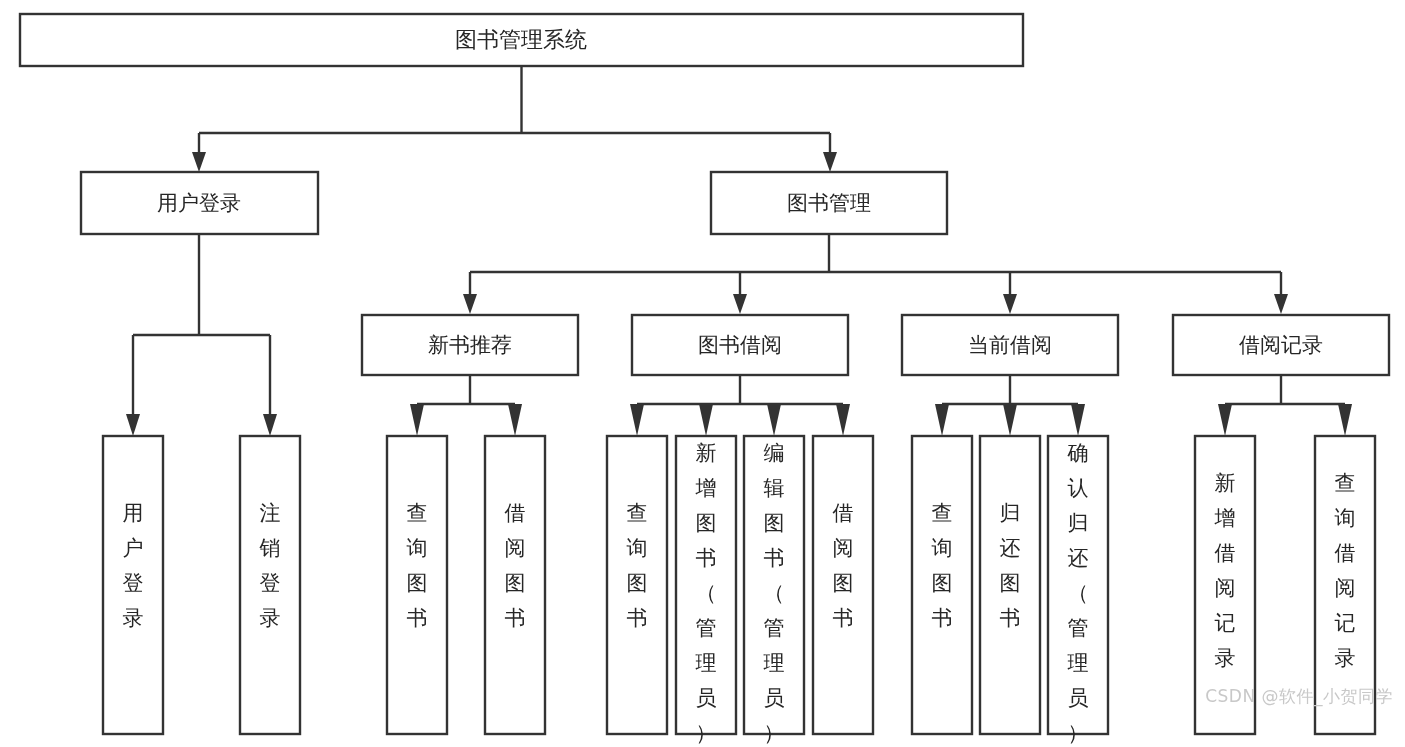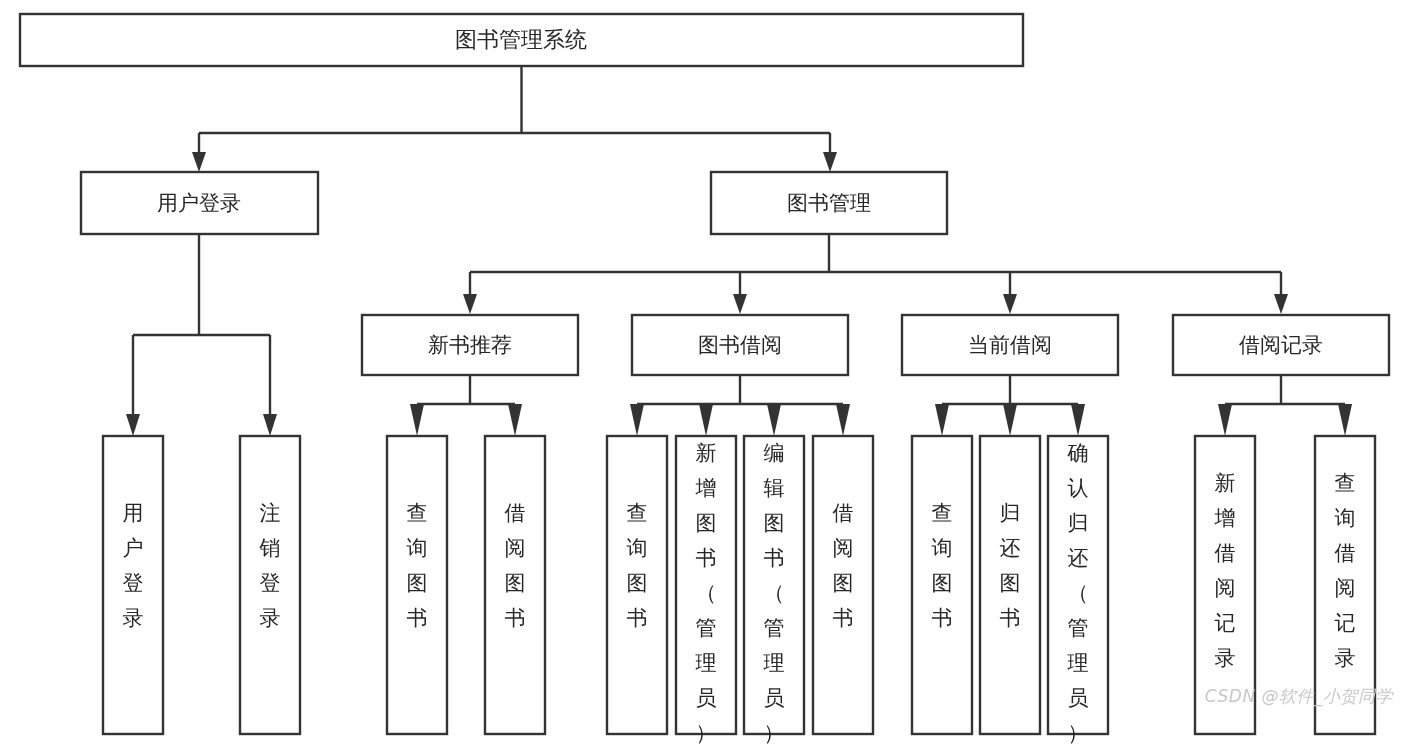--- a/index.html
+++ b/index.html
@@ -60,21 +60,20 @@
   .watermark {
     position: absolute;
     right: 12px;
     bottom: 6px;
     font-family: "DejaVu Sans", "Liberation Sans", sans-serif;
     font-size: 17px;
     color: #c8c8c8;
     letter-spacing: 0.5px;
     white-space: nowrap;
     pointer-events: none;
-    font-style: italic;
   }
 </style>
 </head>
 <body>
 
 <div id="diagram-root">
   <svg class="flow" viewBox="0 0 1405 747" xmlns="http://www.w3.org/2000/svg">
 
     <g>
       <path class="connector" d="M 521.5 66 L 521.5 133"></path>

